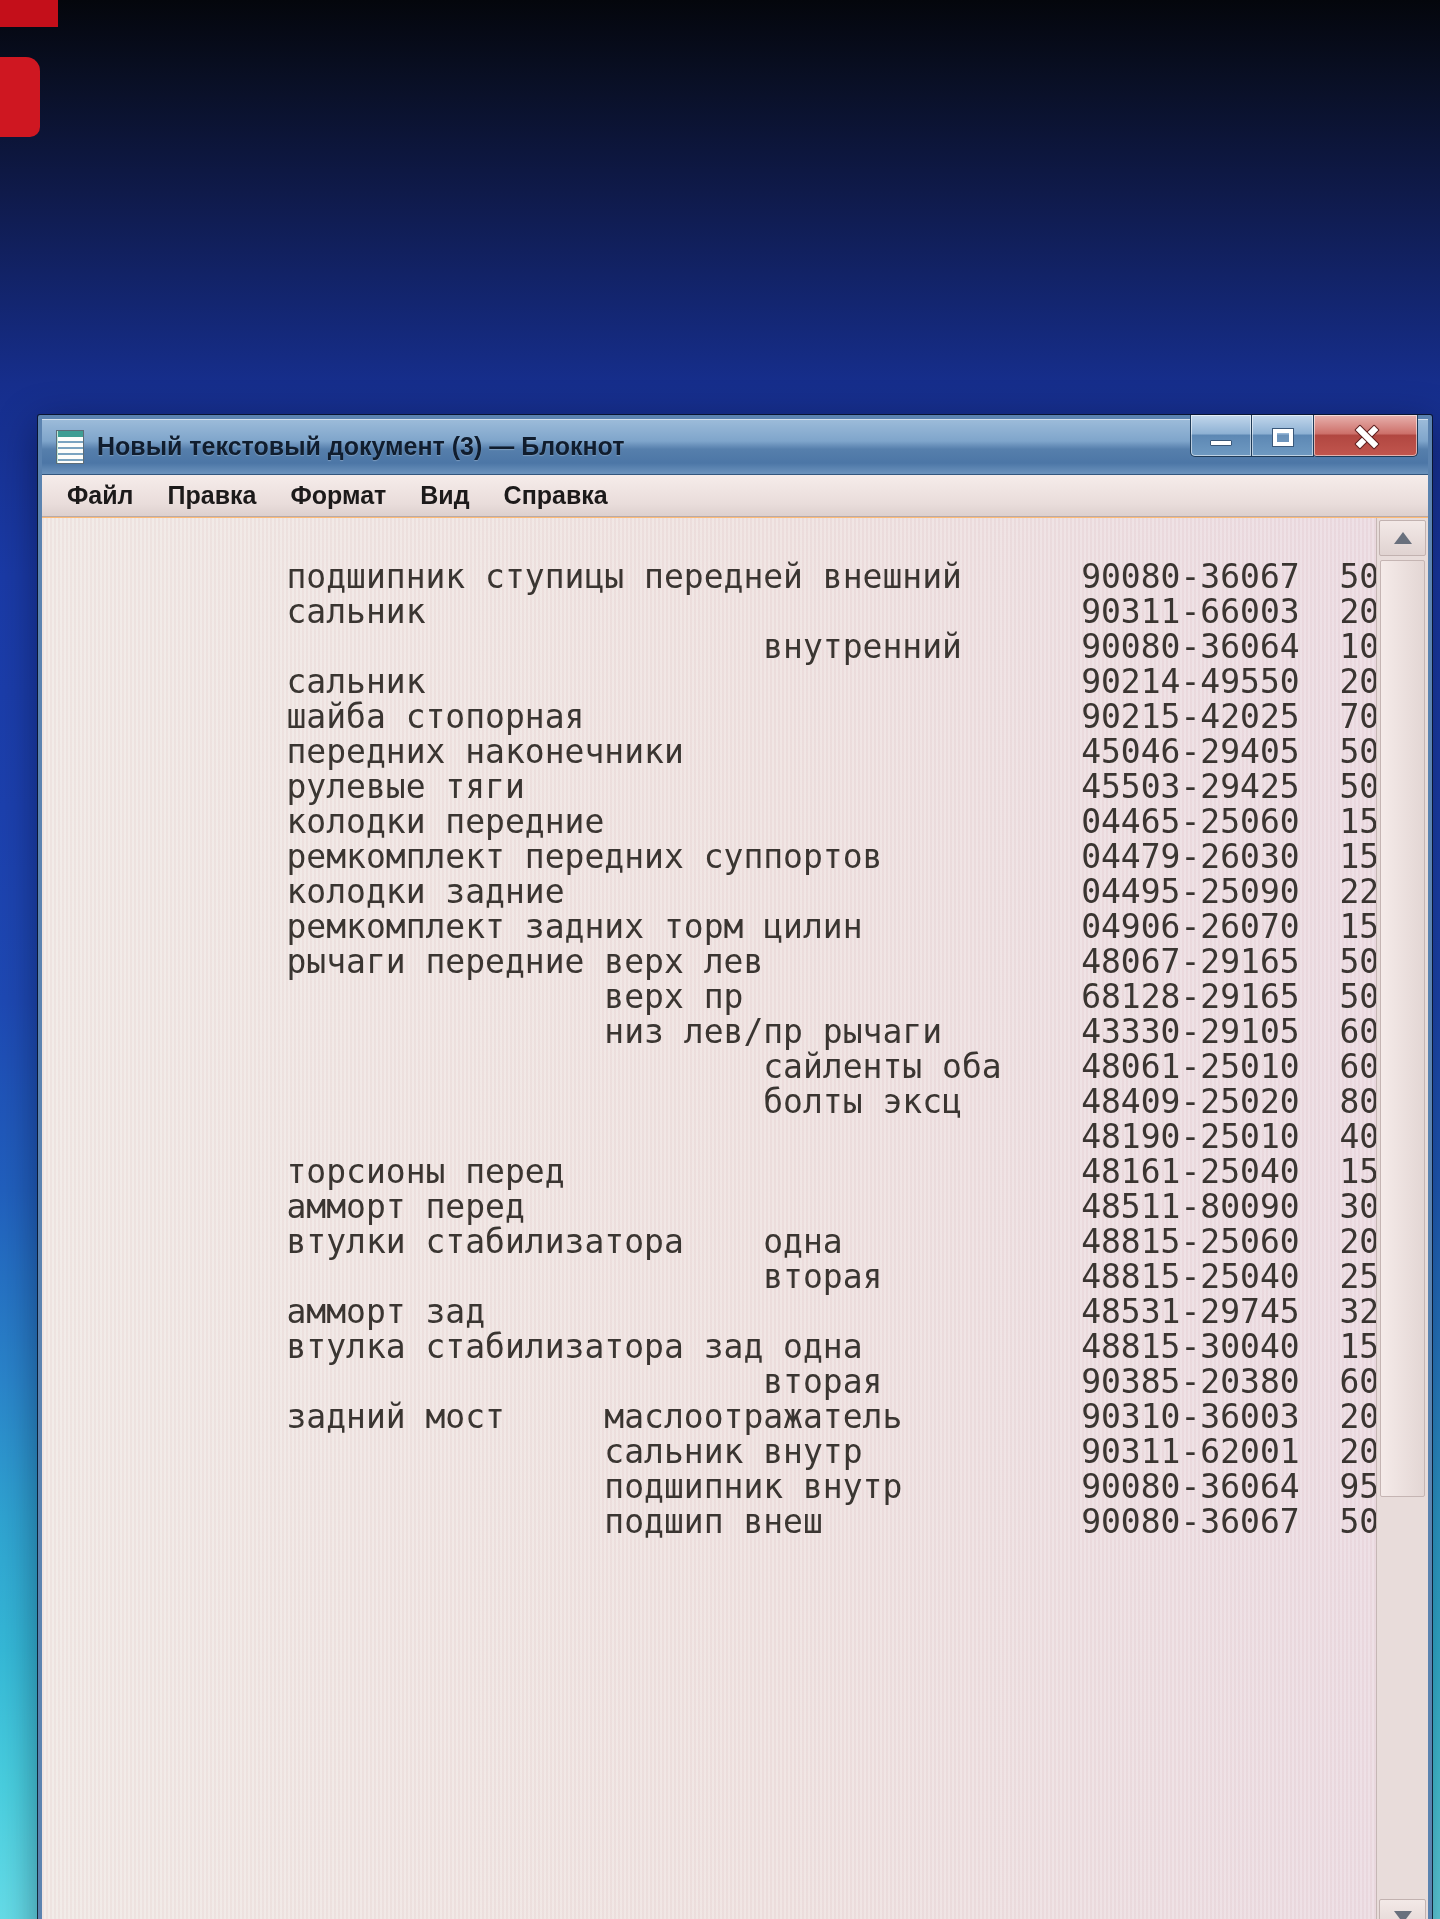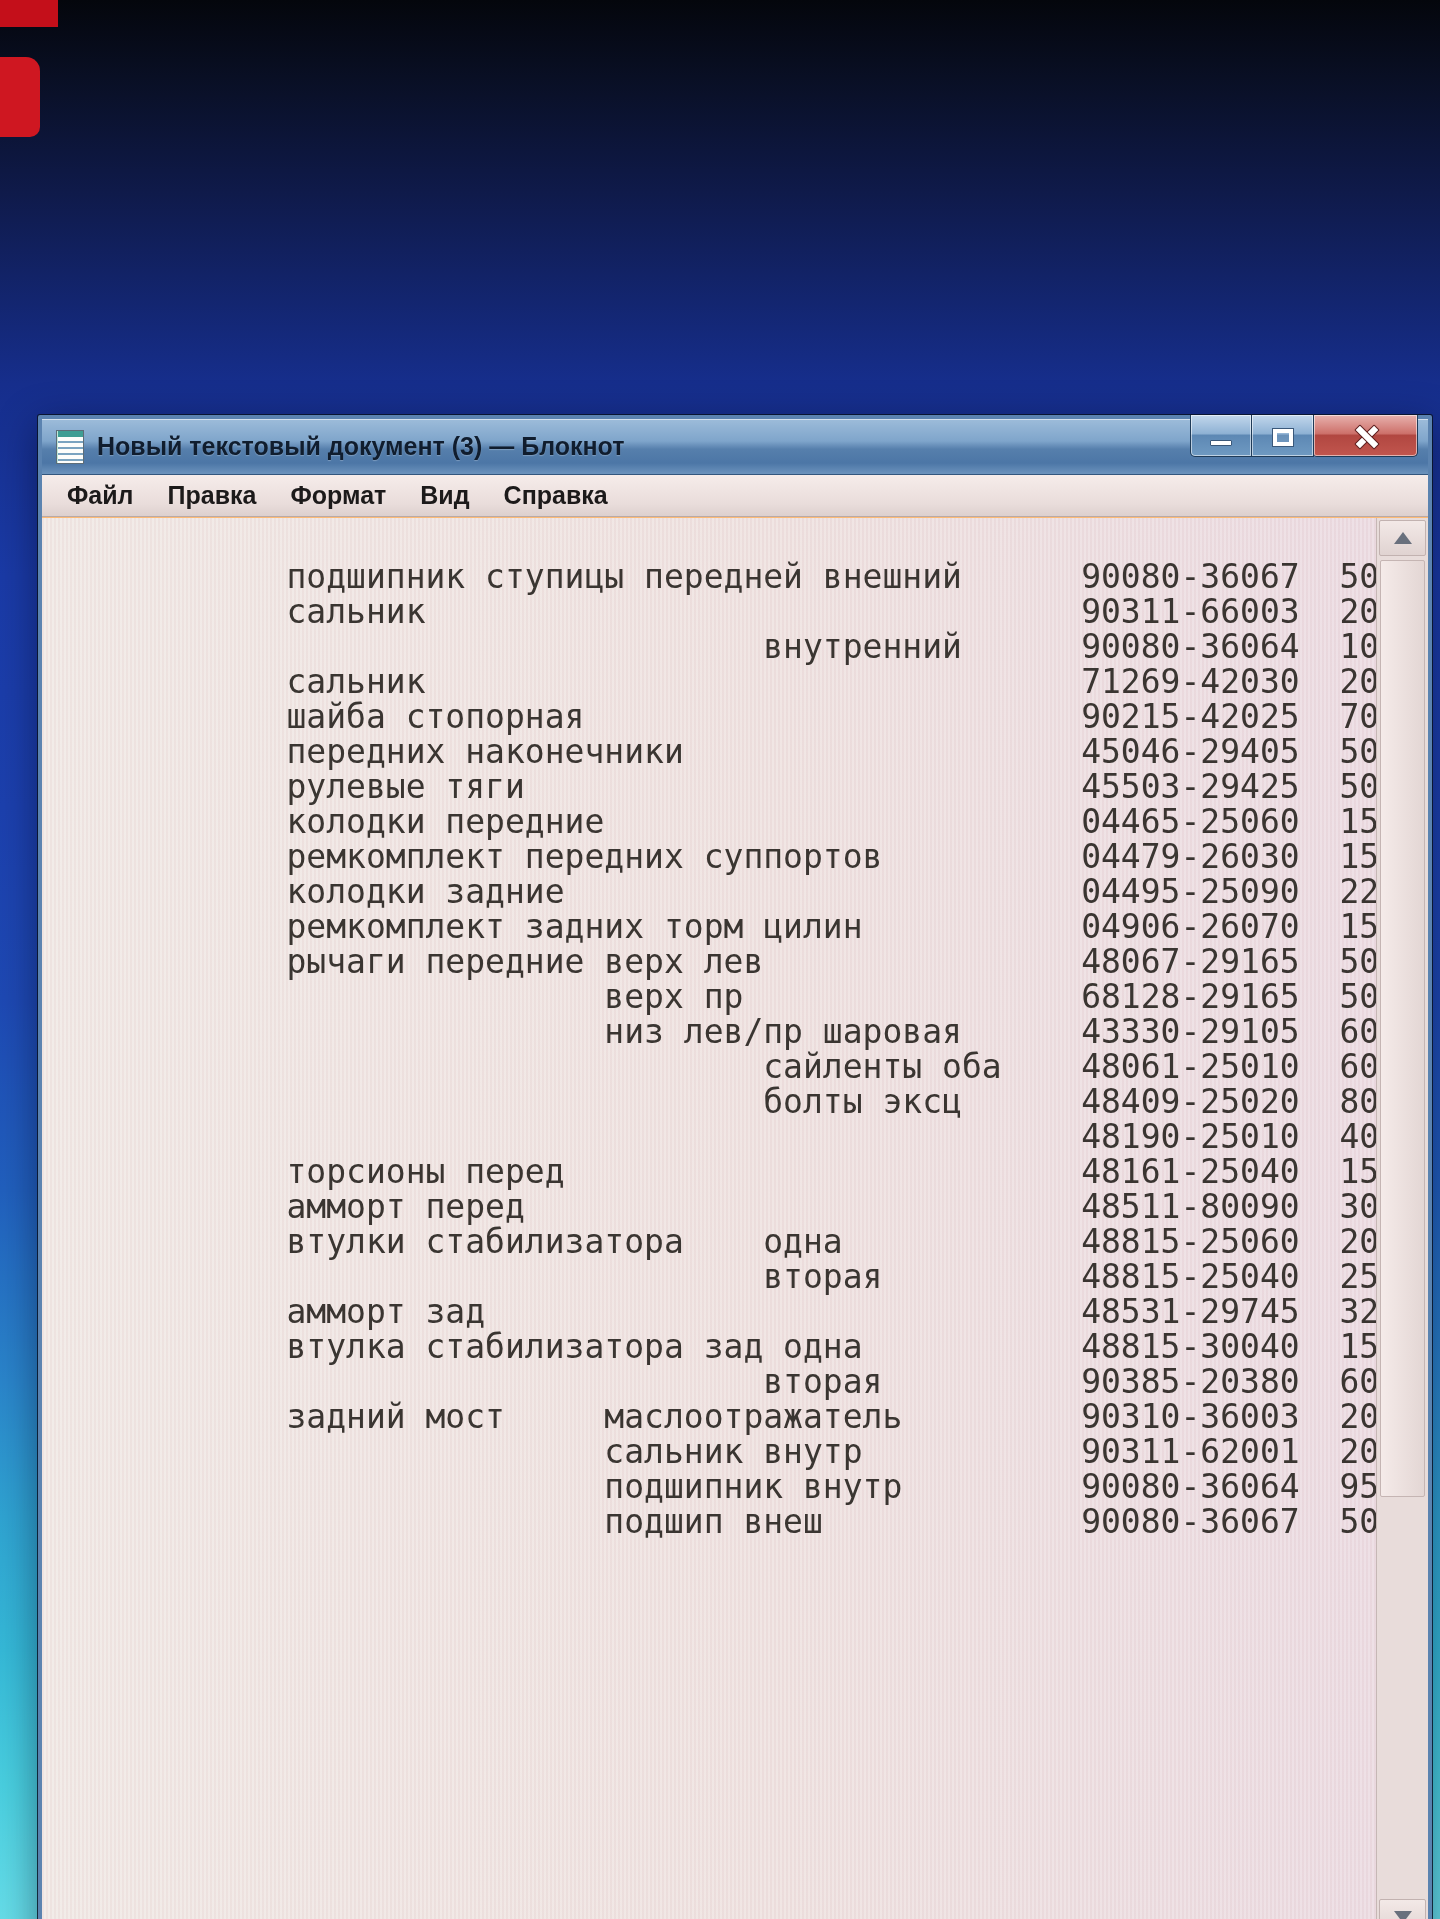--- a/index.html
+++ b/index.html
@@ -140,21 +140,21 @@
       <div class="line">
             <span class="lbl">подшипник ступицы передней внешний</span><span class="part">90080-36067</span><span class="price">500р</span>
           </div>
           <div class="line">
             <span class="lbl">сальник</span><span class="part">90311-66003</span><span class="price">200р</span>
           </div>
           <div class="line">
             <span class="lbl">                        внутренний</span><span class="part">90080-36064</span><span class="price">1000р</span>
           </div>
           <div class="line">
-            <span class="lbl">сальник</span><span class="part">71269-42030</span><span class="price">200р</span>
+            <span class="lbl">сальник</span><span class="part">90214-49550</span><span class="price">200р</span>
           </div>
           <div class="line">
             <span class="lbl">шайба стопорная</span><span class="part">90215-42025</span><span class="price">70р</span>
           </div>
           <div class="line">
             <span class="lbl">передних наконечники</span><span class="part">45046-29405</span><span class="price">500-100</span>
           </div>
           <div class="line">
             <span class="lbl">рулевые тяги</span><span class="part">45503-29425</span><span class="price">500-100</span>
           </div>
@@ -170,21 +170,21 @@
           <div class="line">
             <span class="lbl">ремкомплект задних торм цилин</span><span class="part">04906-26070</span><span class="price">1500р</span>
           </div>
           <div class="line">
             <span class="lbl">рычаги передние верх лев</span><span class="part">48067-29165</span><span class="price">5000р</span>
           </div>
           <div class="line">
             <span class="lbl">                верх пр</span><span class="part">68128-29165</span><span class="price">5000р</span>
           </div>
           <div class="line">
-            <span class="lbl">                низ лев/пр шаровая</span><span class="part">43330-29105</span><span class="price">600р</span>
+            <span class="lbl">                низ лев/пр рычаги</span><span class="part">43330-29105</span><span class="price">600р</span>
           </div>
           <div class="line">
             <span class="lbl">                        сайленты оба</span><span class="part">48061-25010</span><span class="price">600р</span>
           </div>
           <div class="line">
             <span class="lbl">                        болты эксц</span><span class="part">48409-25020</span><span class="price">800р</span>
           </div>
           <div class="line">
             <span class="lbl"></span><span class="part">48190-25010</span><span class="price">400р</span>
           </div>

